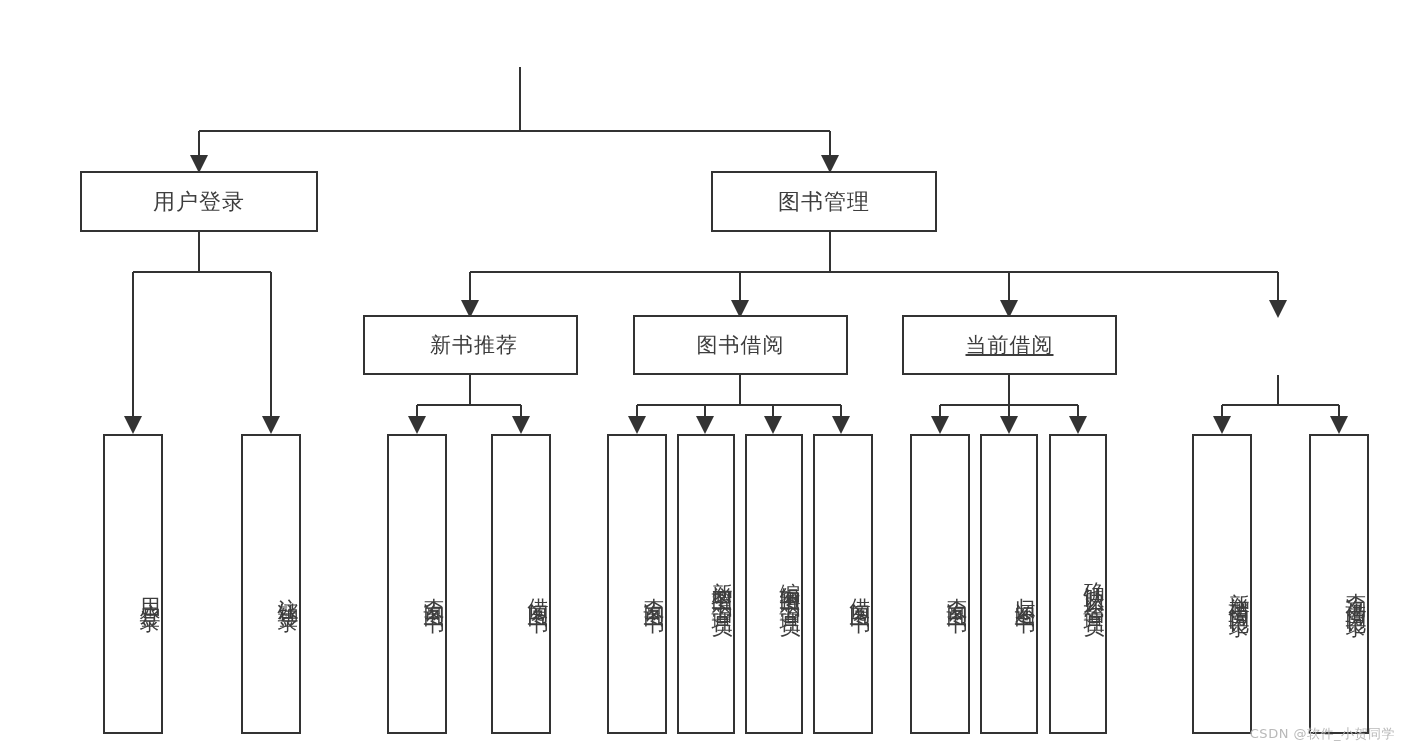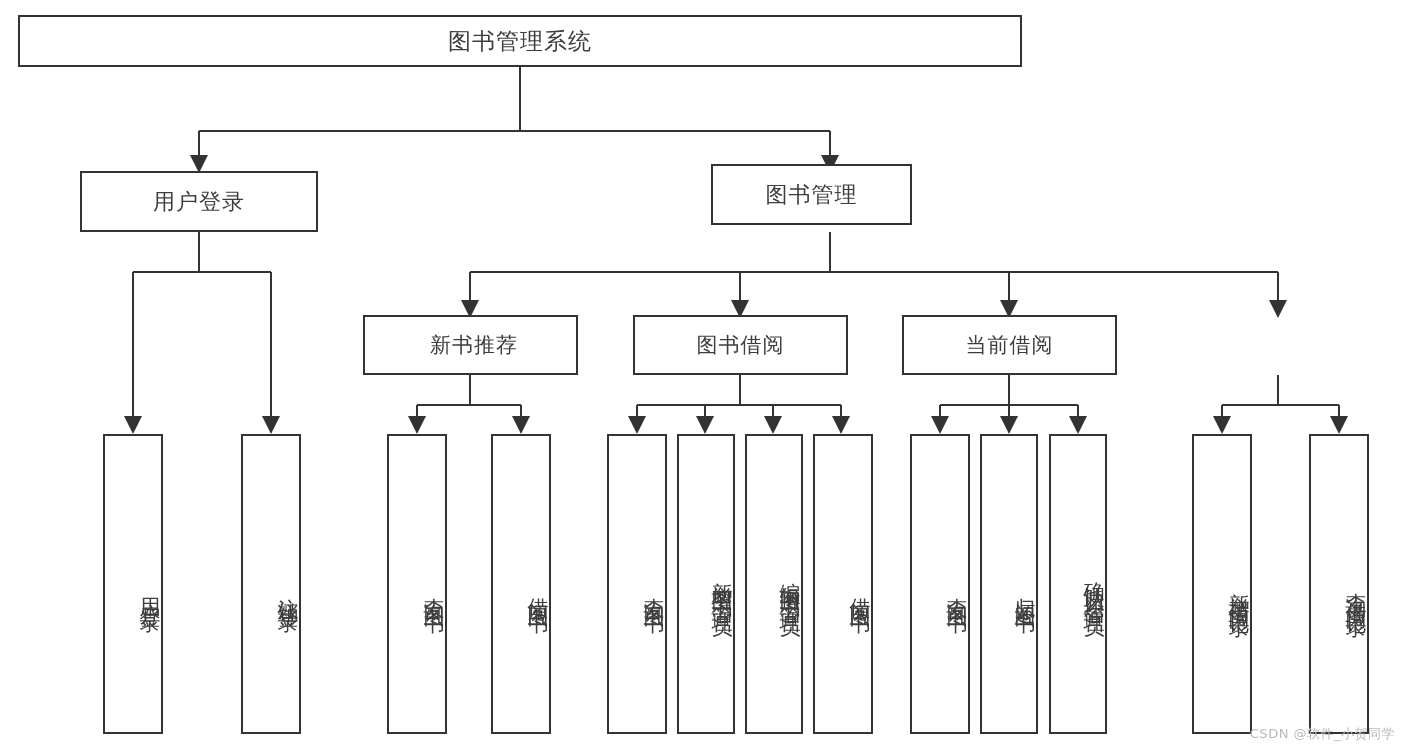--- a/index.html
+++ b/index.html
@@ -146,31 +146,30 @@
     <polygon class="head" points="1069,416 1087,416 1078,434"></polygon>
 
     <line x1="1278" y1="375" x2="1278" y2="405"></line>
     <line x1="1222" y1="405" x2="1339" y2="405"></line>
     <line x1="1222" y1="405" x2="1222" y2="418"></line>
     <polygon class="head" points="1213,416 1231,416 1222,434"></polygon>
     <line x1="1339" y1="405" x2="1339" y2="418"></line>
     <polygon class="head" points="1330,416 1348,416 1339,434"></polygon>
   </svg>
 
-  <div class="node root" style="left:18px; top:15px; width:1004px; height:52px;">图书管理系统</div>
 
   <div class="node lvl2" style="left:80px; top:171px; width:238px; height:61px;">用户登录</div>
 
-  <div class="node lvl2" style="left:711px; top:164px; width:201px; height:61px;">图书管理</div>
+  <div class="node lvl2" style="left:711px; top:171px; width:226px; height:61px;">图书管理</div>
 
   <div class="node lvl3" style="left:363px; top:315px; width:215px; height:60px;padding-left:7px;">新书推荐</div>
 
   <div class="node lvl3" style="left:633px; top:315px; width:215px; height:60px;">图书借阅</div>
 
-  <div class="node lvl3" style="left:902px; top:315px; width:215px; height:60px;">当前借阅</div>
+  <div class="node lvl3" style="left:902px; top:315px; width:215px; height:60px;text-decoration:underline;">当前借阅</div>
 
 
   <div class="node leaf" style="left:103px; top:434px; width:60px; height:300px;">用户登录</div>
 
   <div class="node leaf" style="left:241px; top:434px; width:60px; height:300px;">注销登录</div>
 
   <div class="node leaf" style="left:387px; top:434px; width:60px; height:300px;">查询图书</div>
 
   <div class="node leaf" style="left:491px; top:434px; width:60px; height:300px;">借阅图书</div>
 

